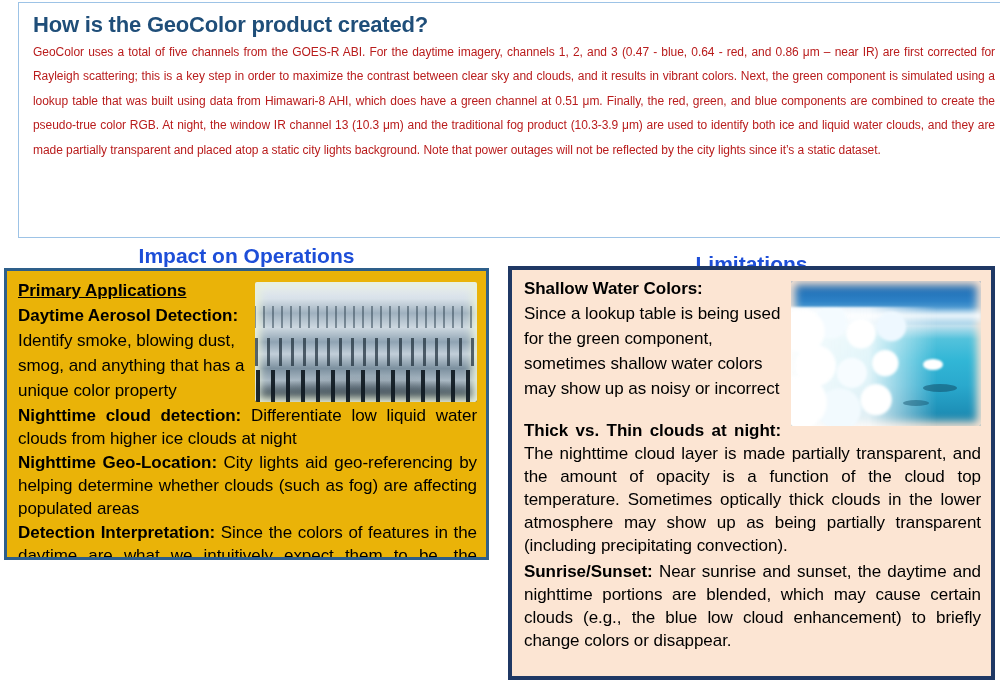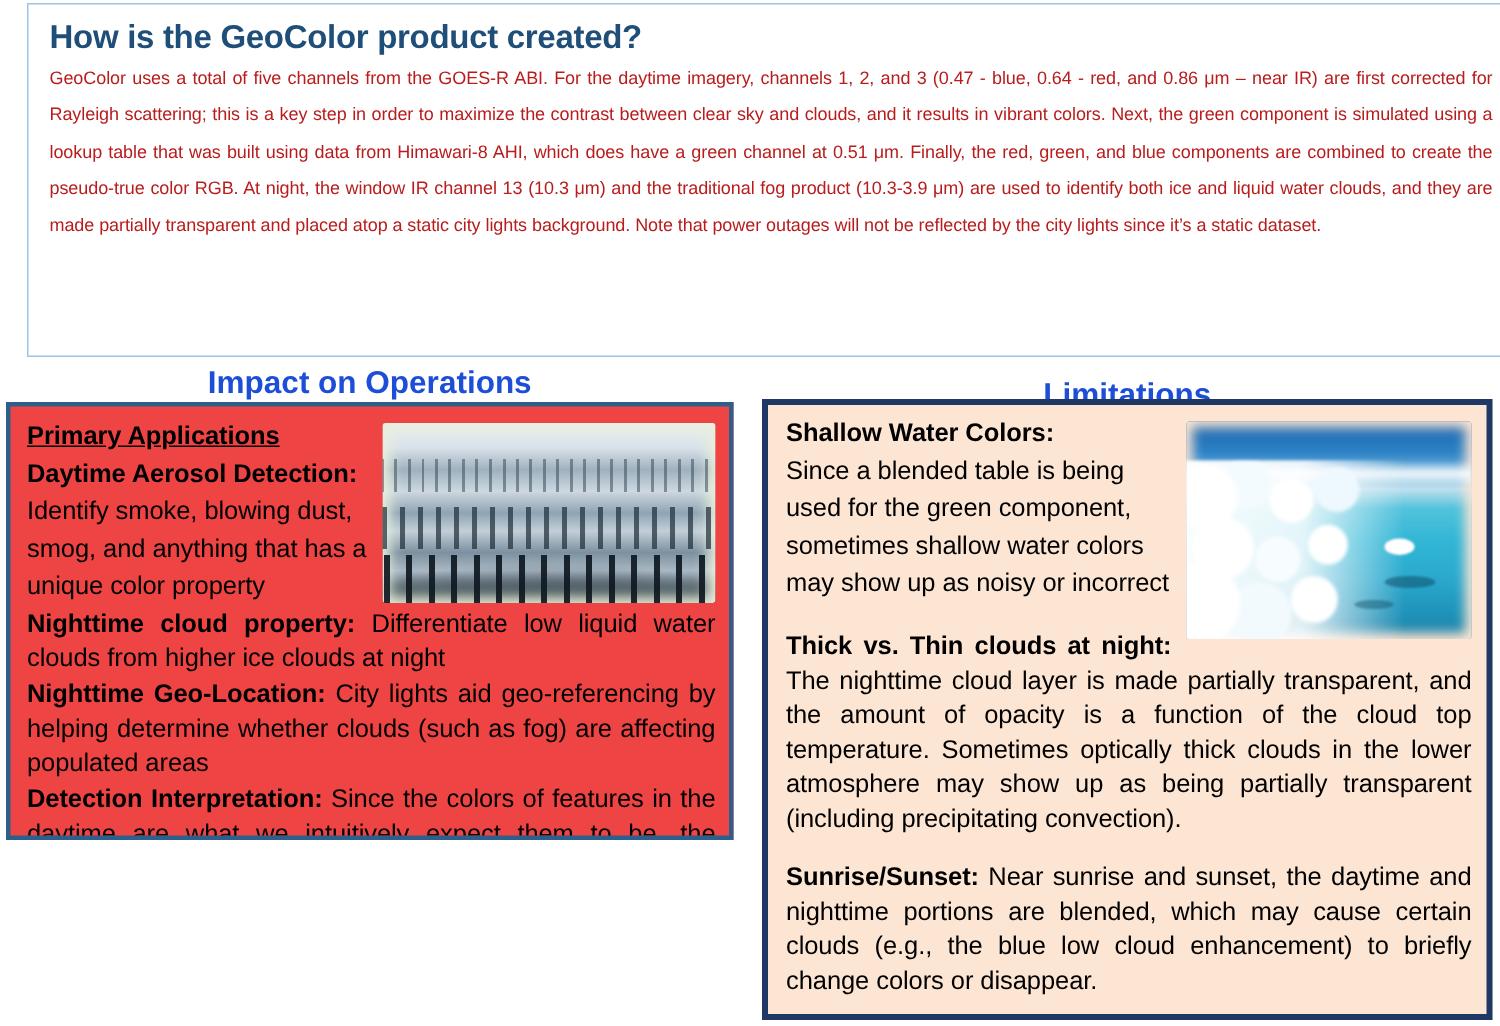--- a/index.html
+++ b/index.html
@@ -64,21 +64,21 @@
 
   
   .panel-left {
     position: absolute;
     left: 4px;
     top: 268px;
     width: 485px;
     height: 292px;
     box-sizing: border-box;
     border: 3px solid #2e5f8a;
-    background: #ef4444;
+    background: #eab308;
     padding: 7px 9px 4px 11px;
     overflow: hidden;
   }
   
   .panel-right {
     position: absolute;
     left: 508px;
     top: 266px;
     width: 487px;
     height: 414px;
@@ -241,21 +241,21 @@
       <div class="trees-b"></div>
       <div class="trees-c"></div>
     </div>
 
     <div class="ptext wrap-block">
       <span class="underline-lead">Primary Applications</span><br>
       <span class="lead">Daytime Aerosol Detection:</span><span> Identify smoke, blowing dust, smog, and anything that has a unique color property</span>
     </div>
 
     <div class="ptext justify" style="margin-top:1px;">
-      <span class="lead">Nighttime cloud property:</span><span> Differentiate low liquid water clouds from higher ice clouds at night</span>
+      <span class="lead">Nighttime cloud detection:</span><span> Differentiate low liquid water clouds from higher ice clouds at night</span>
     </div>
 
     <div class="ptext justify" style="margin-top:1px;">
       <span class="lead">Nighttime Geo-Location:</span><span> City lights aid geo-referencing by helping determine whether clouds (such as fog) are affecting populated areas</span>
     </div>
 
     <div class="ptext justify" style="margin-top:1px;">
       <span class="lead">Detection Interpretation:</span><span> Since the colors of features in the daytime are what we intuitively expect them to be, the product requires little to no training, and has proven to be excellent for social media posts</span>
     </div>
   </div>
@@ -265,25 +265,25 @@
     <div class="photo" id="photo-clouds-water">
       <div class="horizon-haze"></div>
       <div class="cloudmass"></div>
       <div class="reef1"></div>
       <div class="reef2"></div>
       <div class="boat"></div>
     </div>
 
     <div class="ptext wrap-block">
       <span class="lead">Shallow Water Colors:</span><br>
-      <span> Since a blended table is being used for the green component, sometimes shallow water colors may show up as noisy or incorrect</span>
+      <span> Since a lookup table is being used for the green component, sometimes shallow water colors may show up as noisy or incorrect</span>
     </div>
 
     <div class="ptext justify" style="margin-top:18px;">
       <span class="lead">Thick vs. Thin clouds at night:</span><span> The nighttime cloud layer is made partially transparent, and the amount of opacity is a function of the cloud top temperature. Sometimes optically thick clouds in the lower atmosphere may show up as being partially transparent (including precipitating convection).</span>
     </div>
 
-    <div class="ptext justify" style="margin-top:16px;">
+    <div class="ptext justify" style="margin-top:3px;">
       <span class="lead">Sunrise/Sunset:</span><span> Near sunrise and sunset, the daytime and nighttime portions are blended, which may cause certain clouds (e.g., the blue low cloud enhancement) to briefly change colors or disappear.</span>
     </div>
   </div>
 
 </div>
 
 </body></html>

